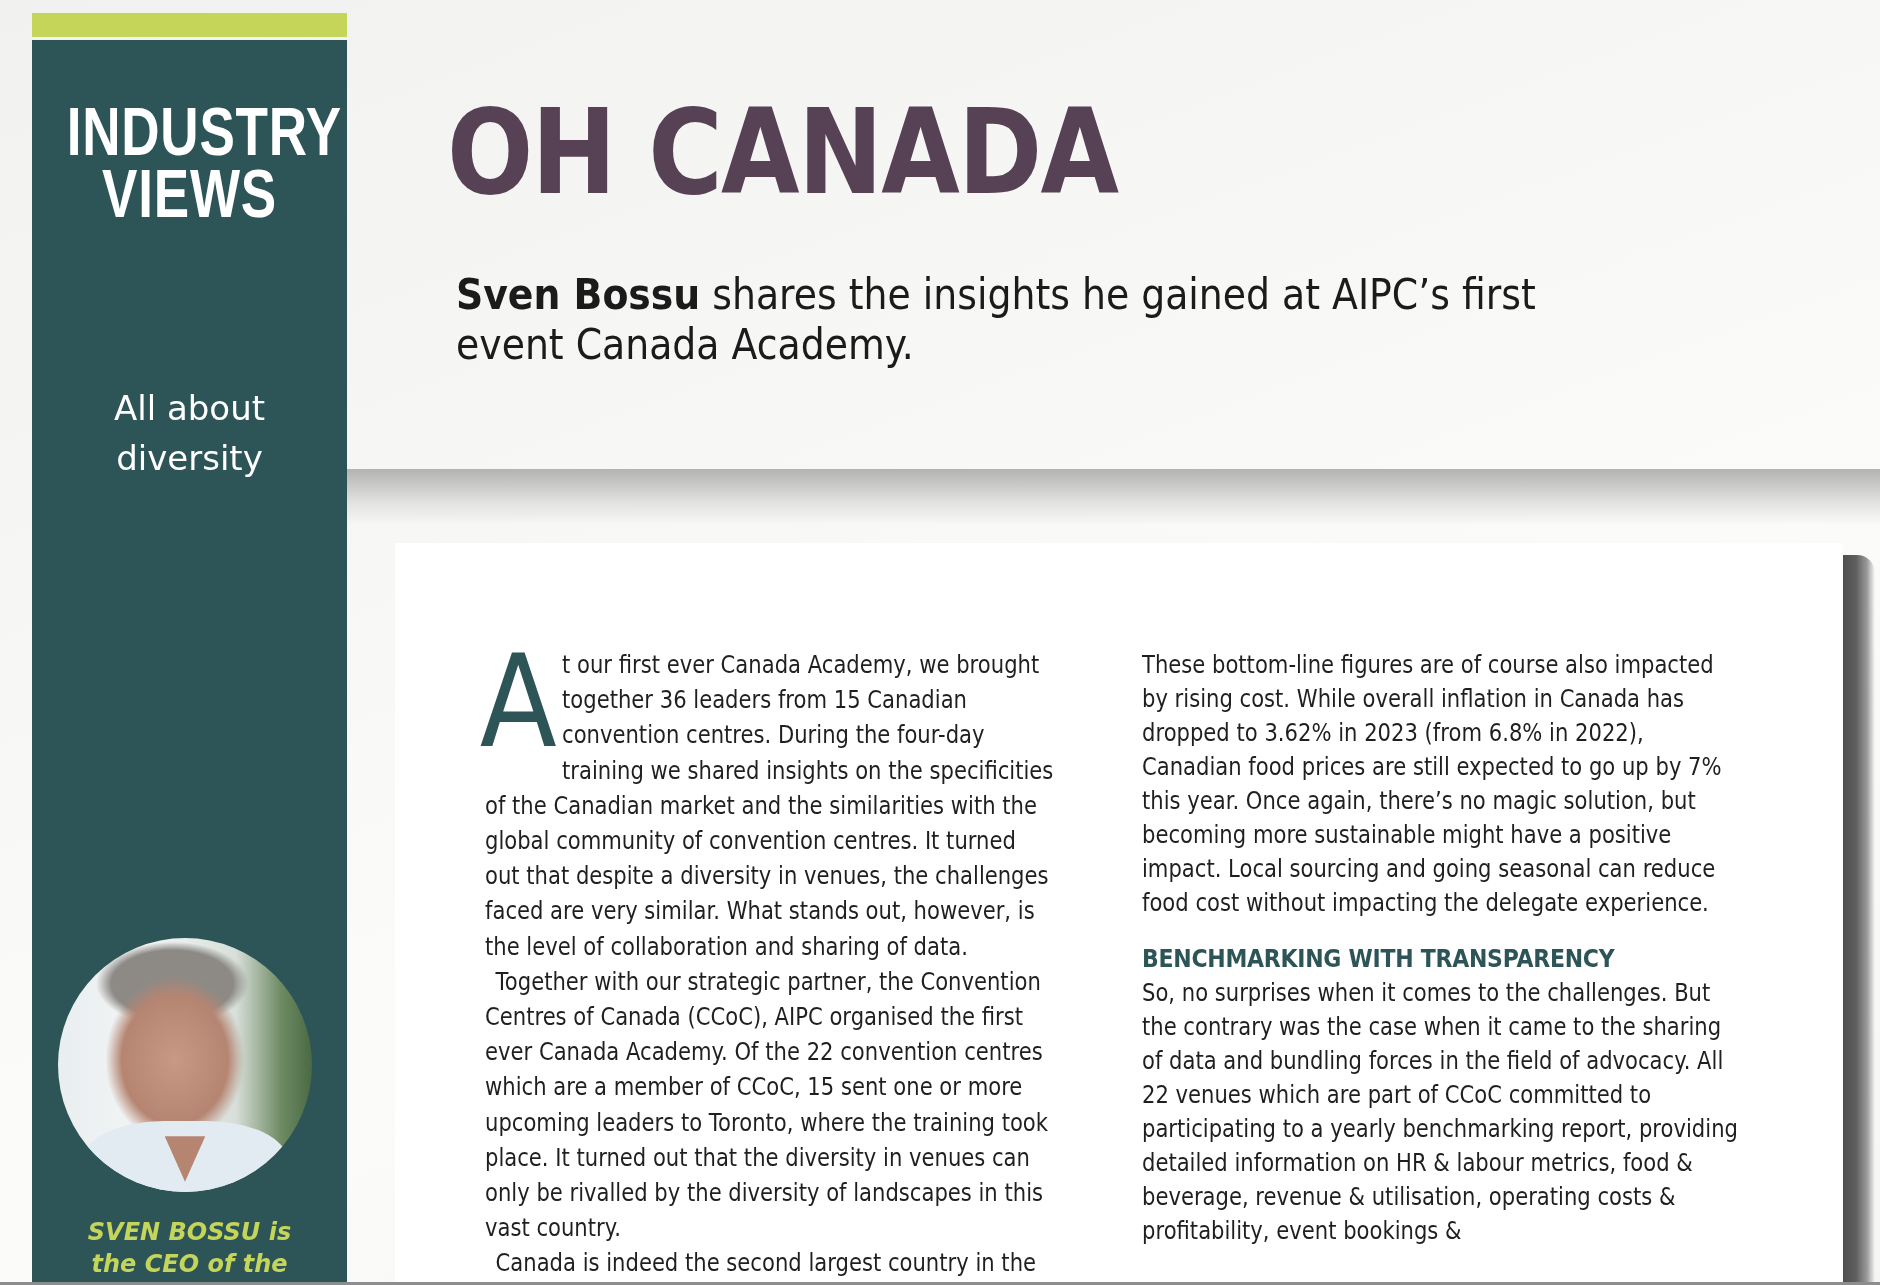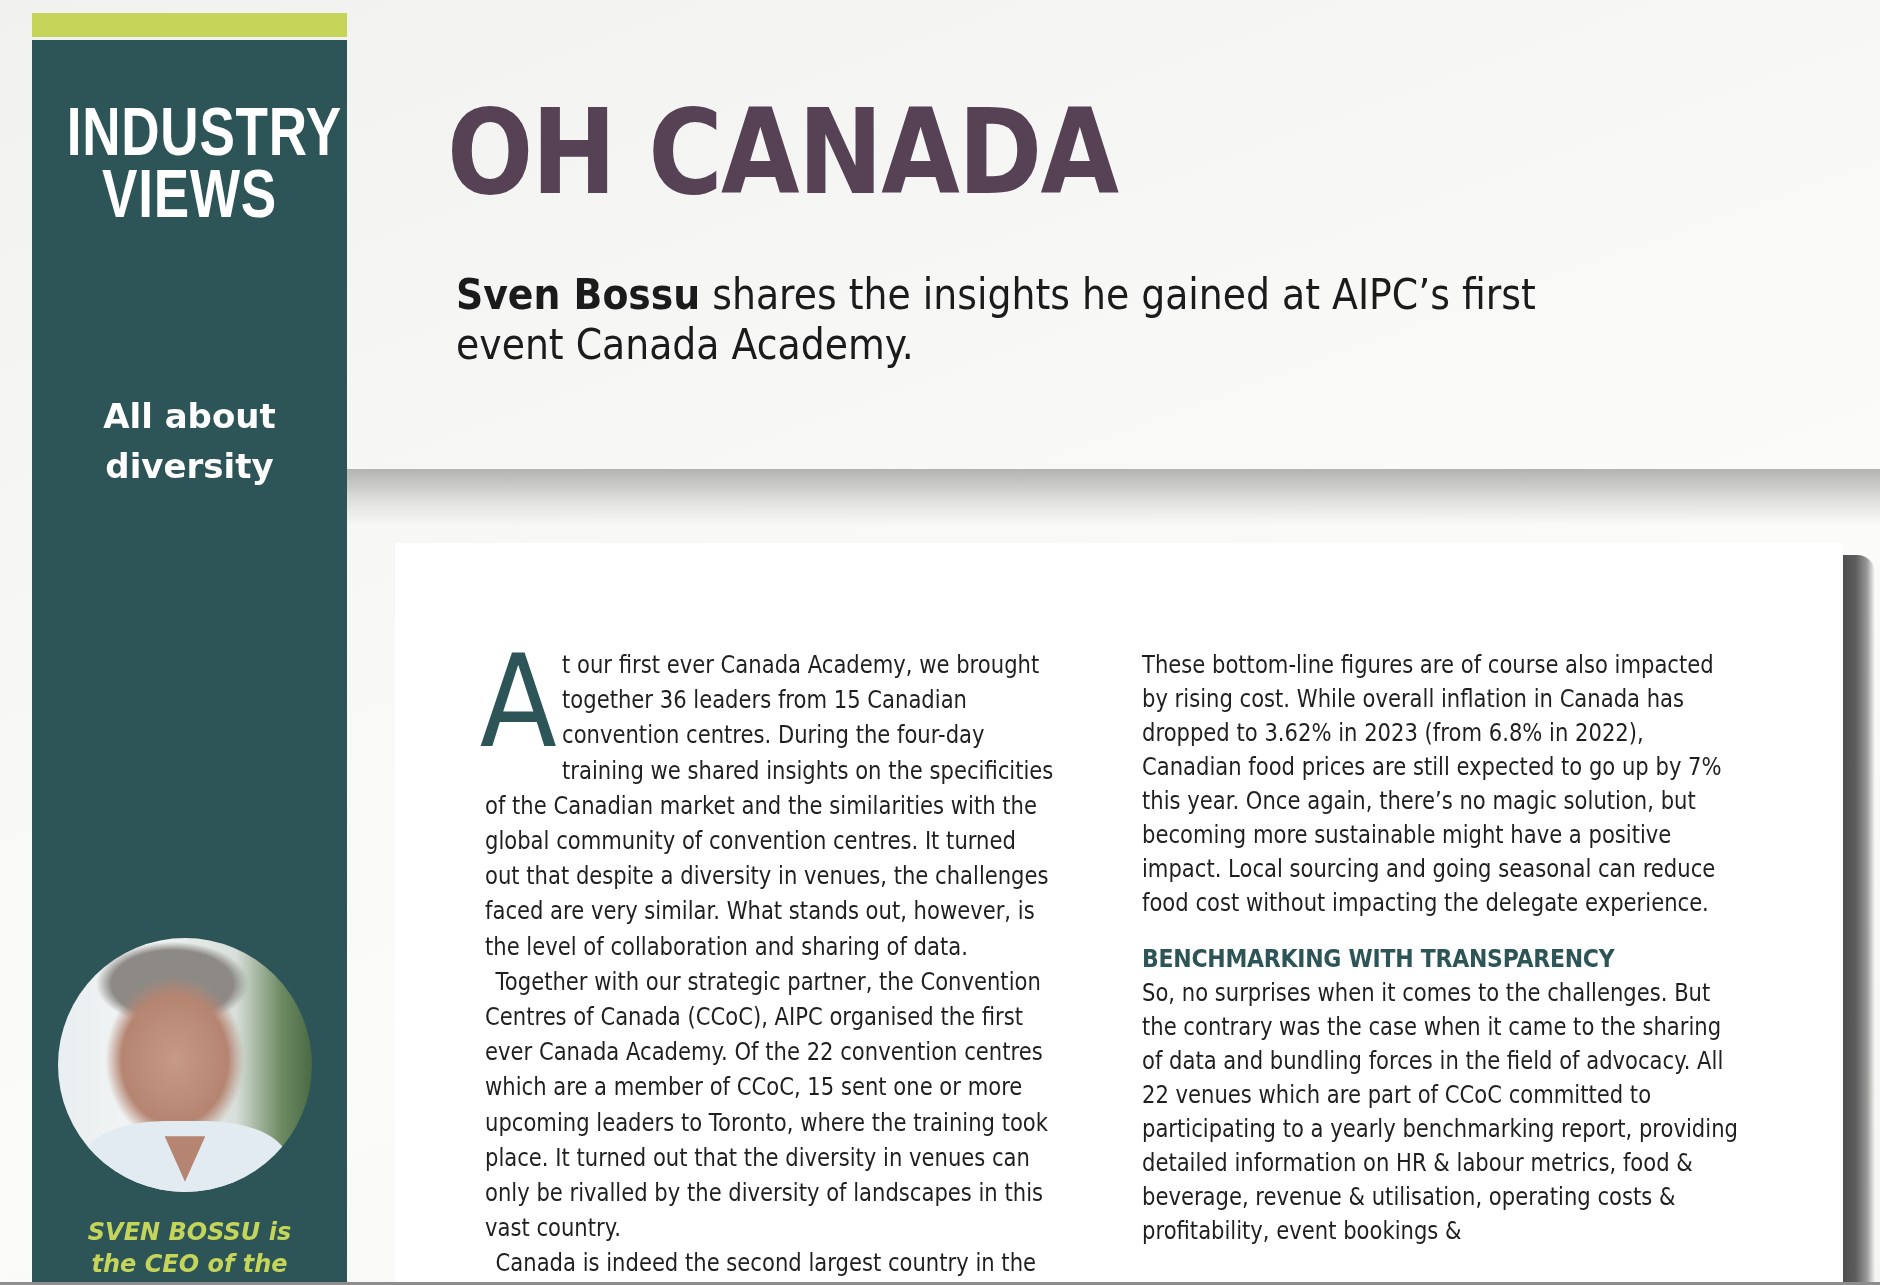--- a/index.html
+++ b/index.html
@@ -40,22 +40,21 @@
     letter-spacing: 1px;
     transform: scaleX(0.78);
     transform-origin: center;
     margin: 0;
   }
   .section-sub {
     position: absolute; left: 0; right: 0; top: 343px;
     font-family: "DejaVu Sans", sans-serif;
     font-size: 34px;
     line-height: 50px;
-    margin: 8px;
-    font-weight: bold;
+    margin: 0;
   }
   .avatar {
     position: absolute; left: 26px; top: 898px;
     width: 254px; height: 254px;
     border-radius: 50%;
     overflow: hidden;
     background:
       radial-gradient(ellipse 38% 46% at 46% 48%, #c79a86 0%, #b58571 55%, rgba(181,133,113,0) 72%),
       radial-gradient(ellipse 40% 22% at 45% 18%, #8d8a86 0%, #8d8a86 60%, rgba(141,138,134,0) 75%),
       linear-gradient(90deg, #e9eef0 0%, #f3f5f5 35%, #d8dfda 70%, #6d8a62 88%, #4a6a44 100%);

